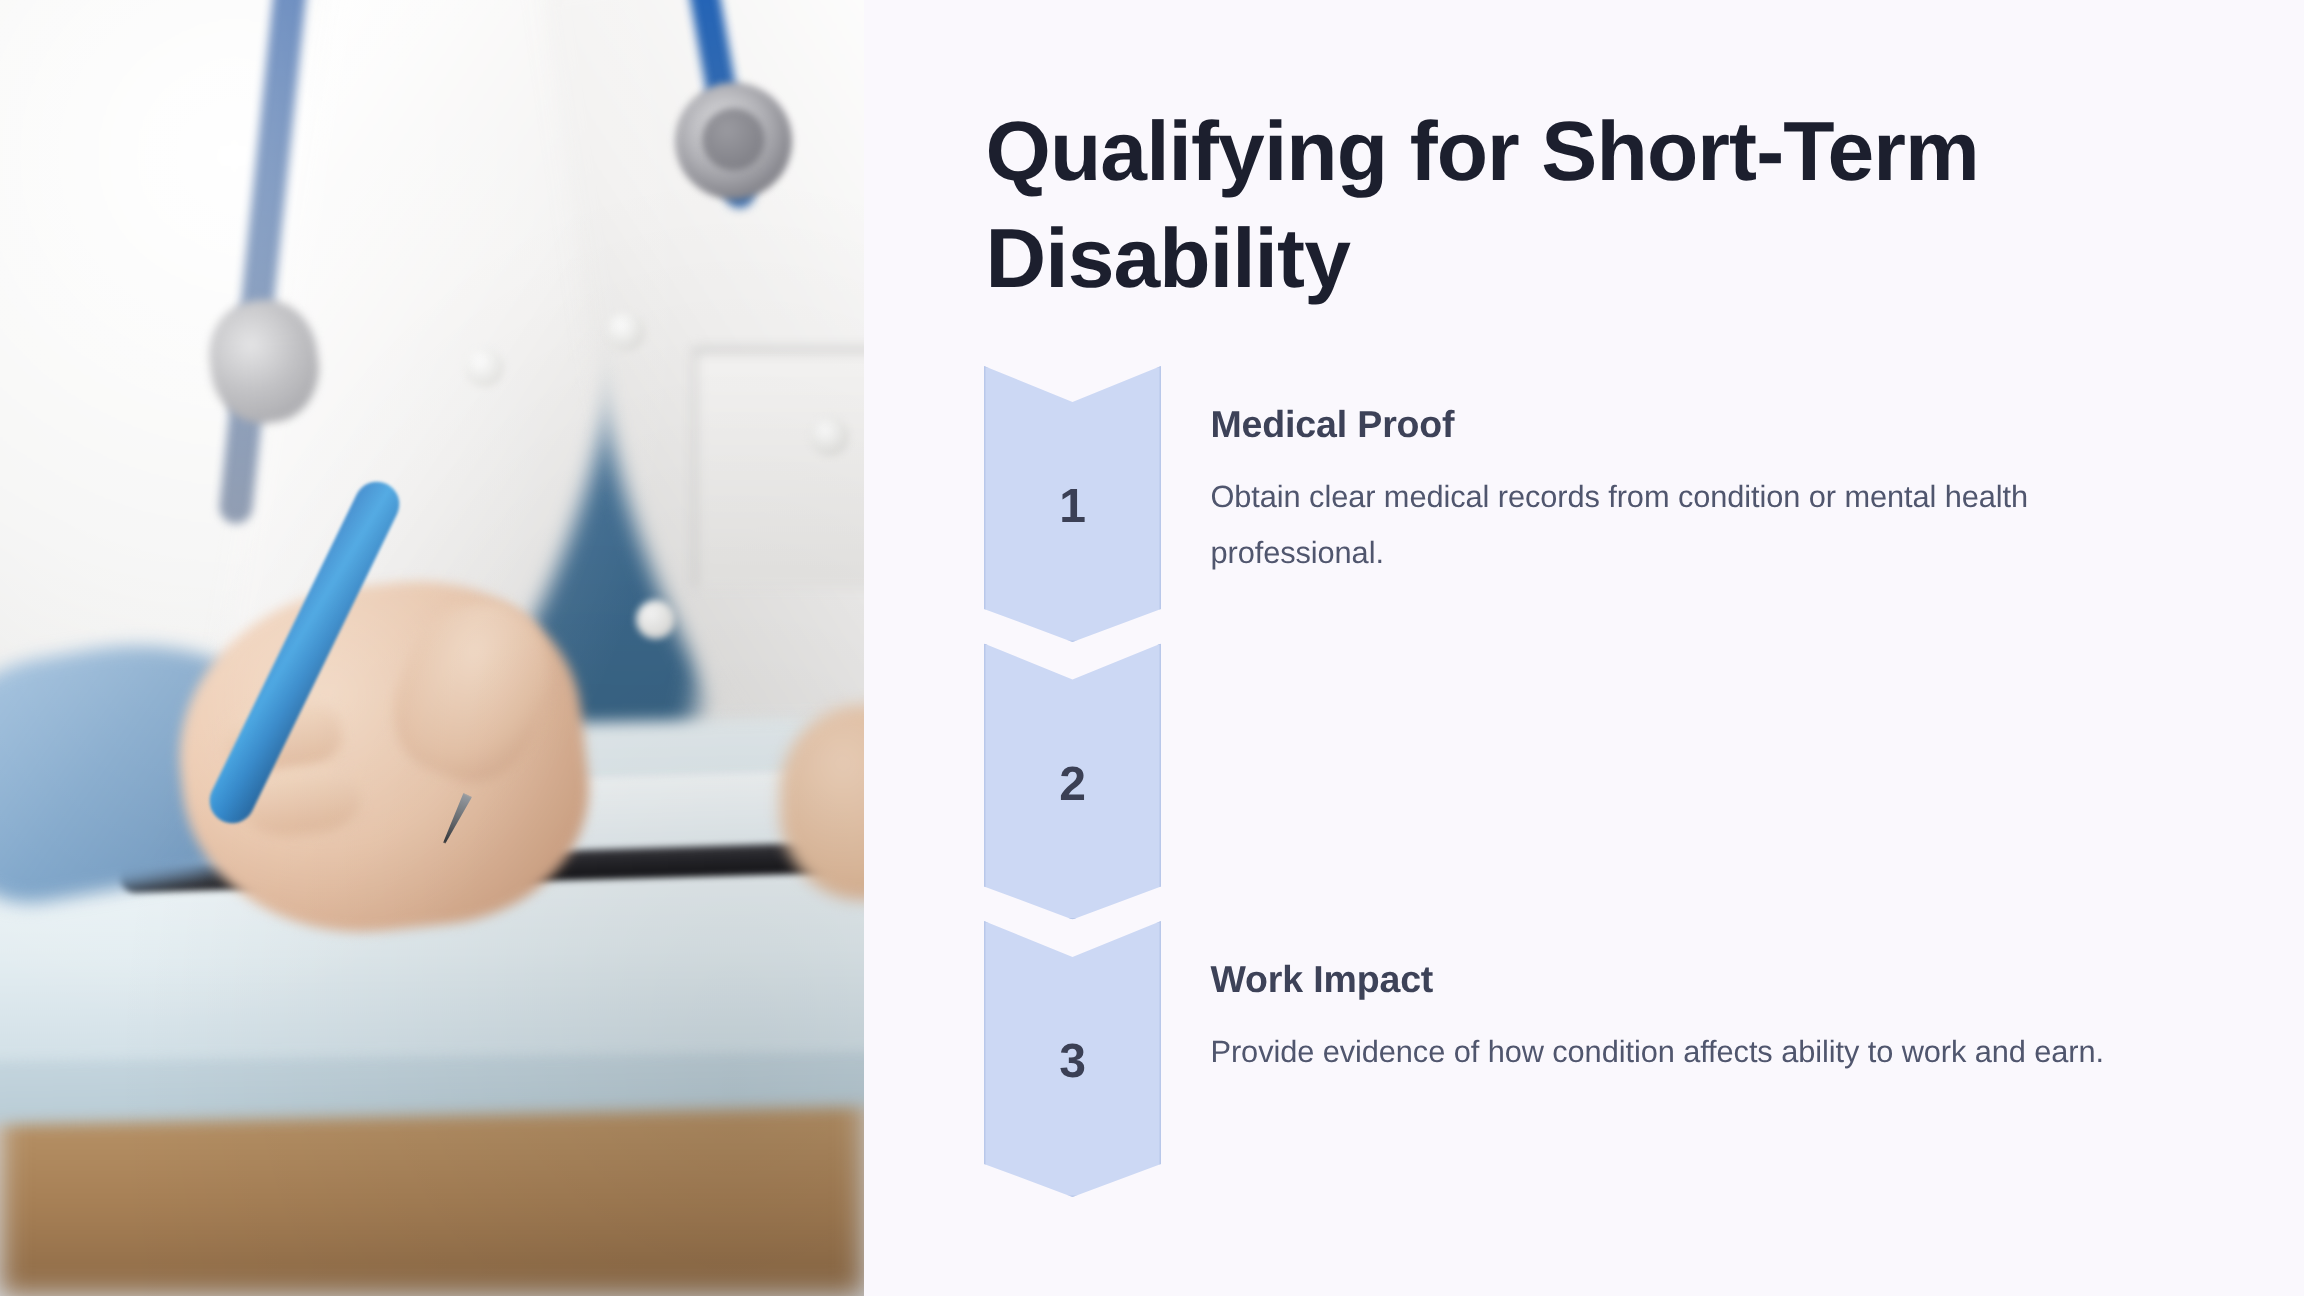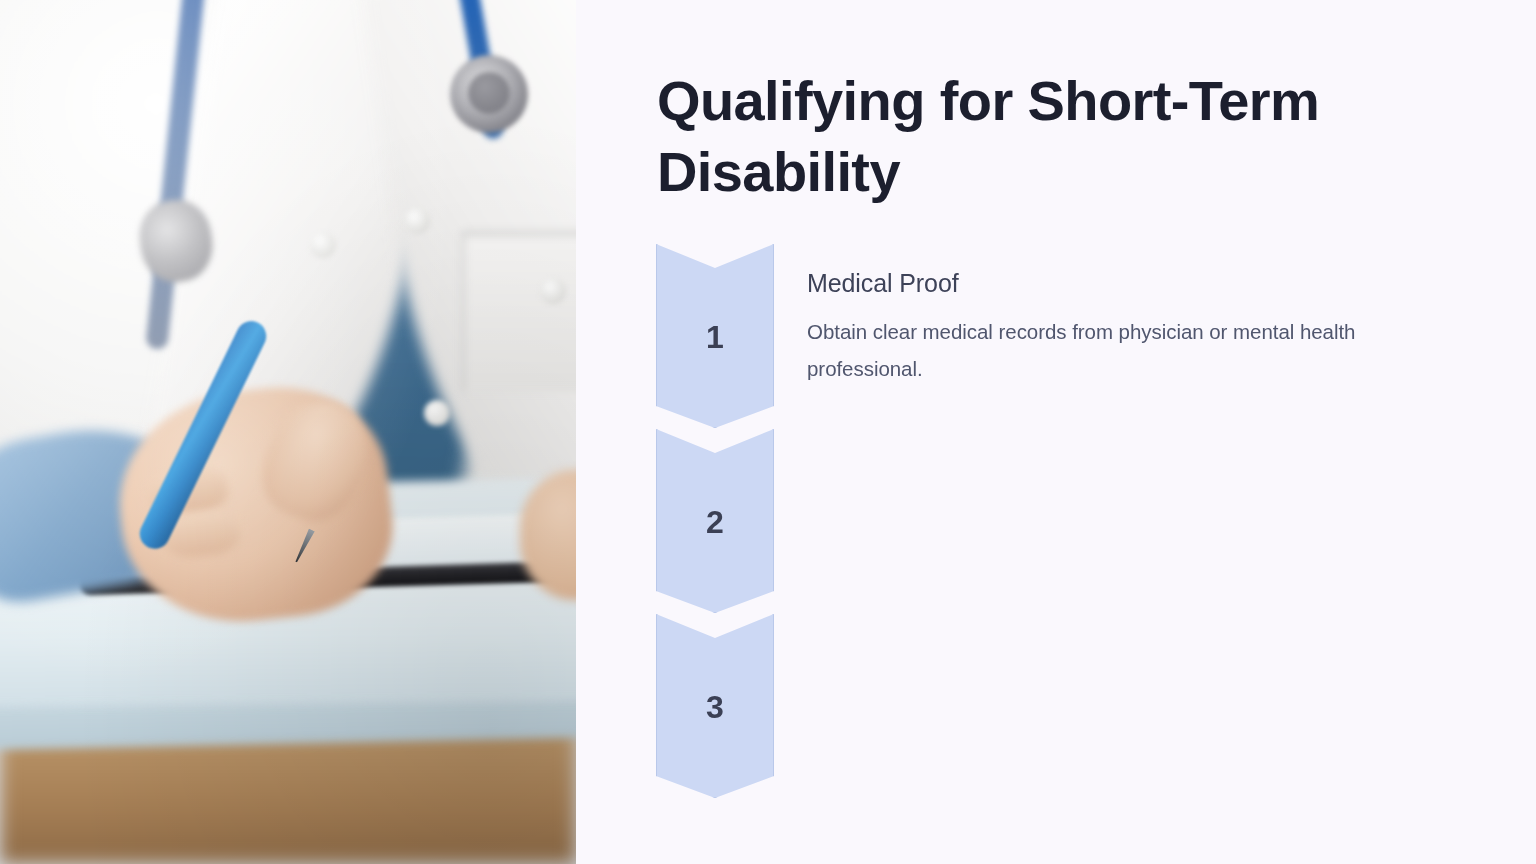--- a/index.html
+++ b/index.html
@@ -275,21 +275,21 @@
   }
 
   .step-text {
     position:absolute;
     left:231px;             
     top:24px;
     width:640px;
   }
   .step-title {
     font-size:25px;
-    font-weight:normal;
+    font-weight:bold;
     color:#3d4258;
     line-height:1.2;
     letter-spacing:-0.1px;
   }
   .step-desc {
     margin-top:15px;
     font-size:20.5px;
     font-weight:normal;
     color:#50566e;
     line-height:1.82;
@@ -349,31 +349,35 @@
     <h1 class="page-title">Qualifying for Short-Term Disability</h1>
 
     <div class="steps">
 
       <div class="step-row">
         <div class="chev">
           <span class="chev-num">1</span>
         </div>
         <div class="step-text">
           <div class="step-title">Medical Proof</div>
-          <div class="step-desc">Obtain clear medical records from physician or mental health professional.</div>
+          <div class="step-desc">Obtain clear medical records from condition or mental health professional.</div>
         </div>
       </div>
 
       <div class="step-row">
         <div class="chev">
           <span class="chev-num">2</span>
         </div>
       </div>
 
       <div class="step-row">
         <div class="chev">
           <span class="chev-num">3</span>
         </div>
+        <div class="step-text">
+          <div class="step-title">Work Impact</div>
+          <div class="step-desc">Provide evidence of how condition affects ability to work and earn.</div>
+        </div>
       </div>
 
     </div>
   </div>
 </div>
 
 </body></html>

